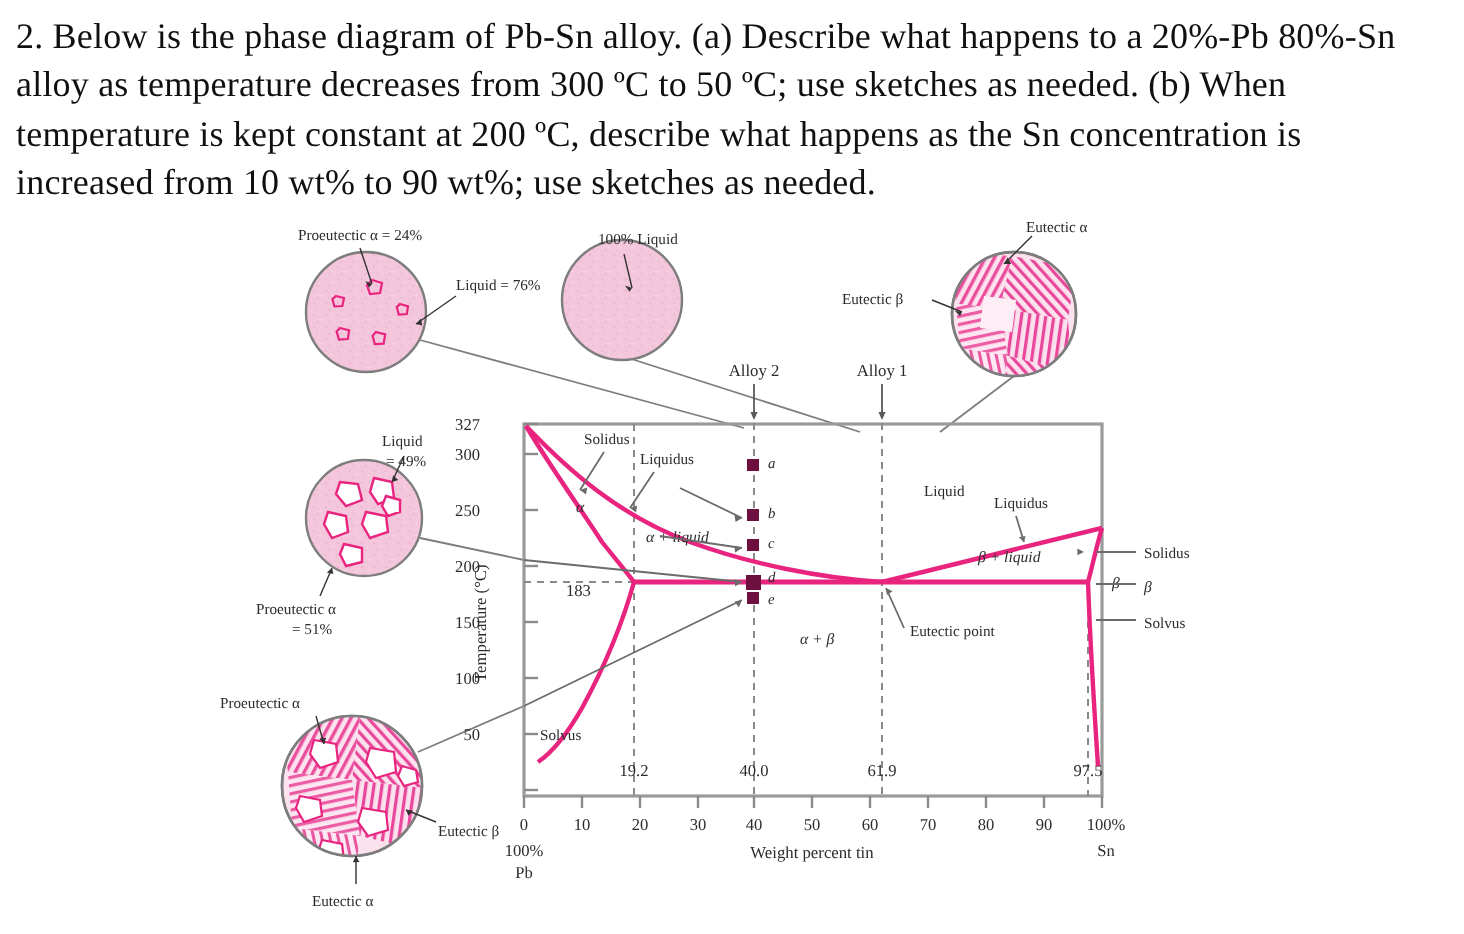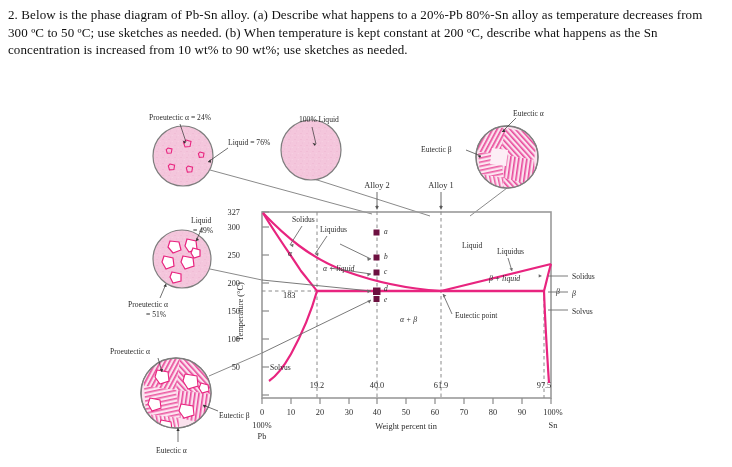--- a/index.html
+++ b/index.html
@@ -7,21 +7,21 @@
     width:732px;height:467px;
     background:#ffffff;
     font-family:"Liberation Serif", serif;
     color:#1a1a1a;
     overflow:hidden;
     position:relative;
   }
   #question{
     position:absolute;
     left:8px; top:6px; width:716px;
-    font-size:13px;
+    font-size:18px;
     line-height:1.36;
     color:#101010;
     letter-spacing:0.1px;
   }
   #figure{
     position:absolute;
     left:0; top:108px; width:732px; height:359px;
   }
   svg{display:block;}
   .txt{font-family:"Liberation Serif", serif; fill:#2b2b2b;}

